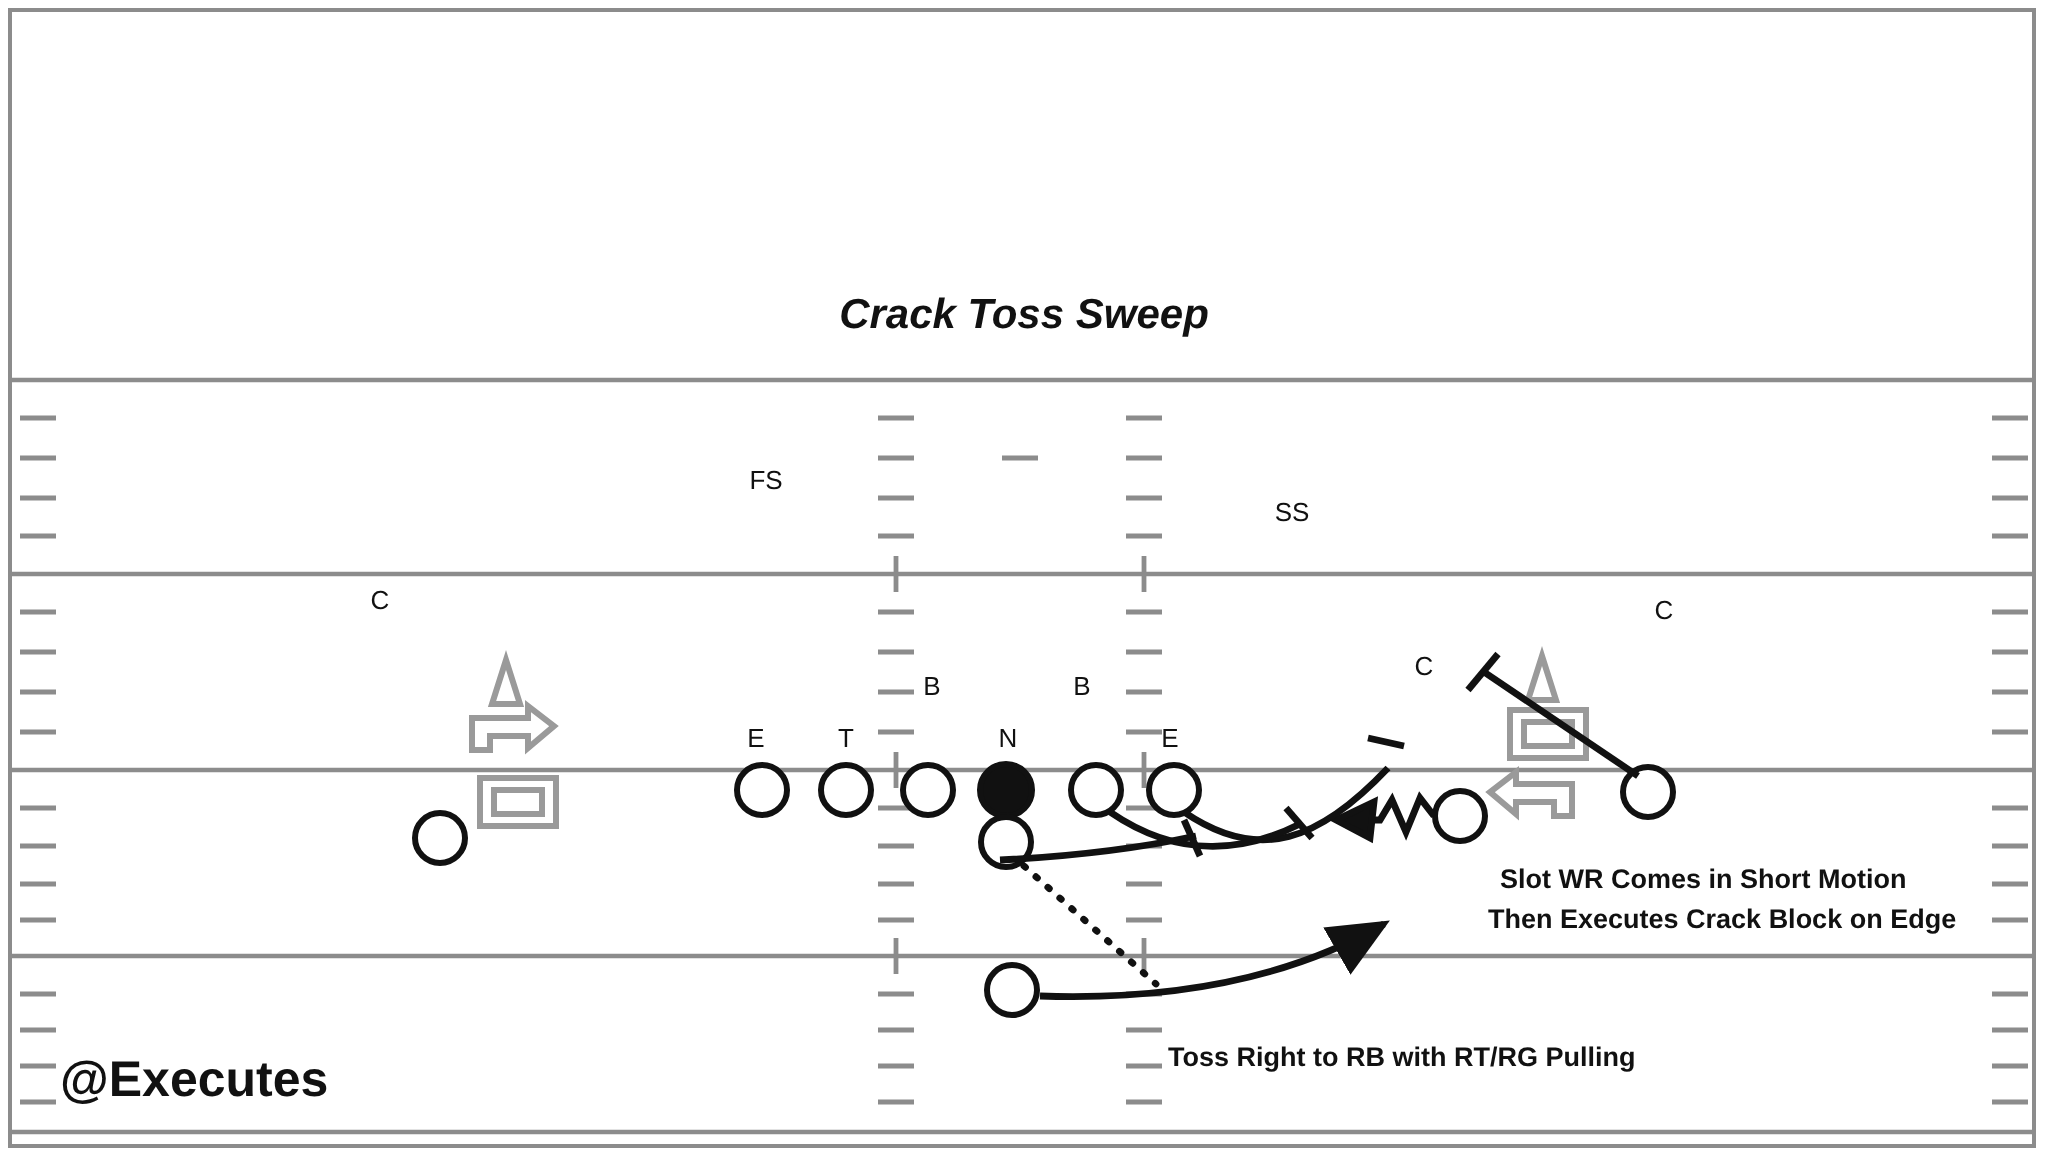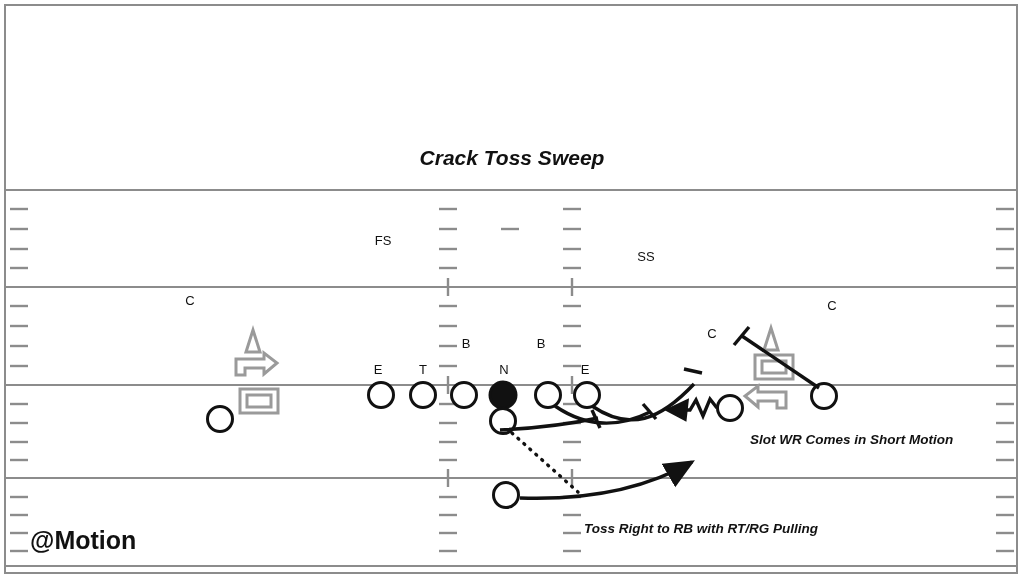--- a/index.html
+++ b/index.html
@@ -51,21 +51,20 @@
     left: 30px;
     top: 526px;
     font-size: 25px;
     font-weight: bold;
     color: #111111;
   }
   .note {
     position: absolute;
     font-size: 13.5px;
     font-weight: bold;
-    font-style: italic;
     color: #111111;
     white-space: nowrap;
   }
   .note-motion-1 { left: 750px; top: 432px; }
   .note-motion-2 { left: 744px; top: 452px; }
   .note-toss { left: 584px; top: 521px; text-align: right; }
   .lbl {
     position: absolute;
     font-size: 13px;
     color: #111111;
@@ -246,17 +245,18 @@
   <div class="lbl" style="left:832px; top:305px;">C</div>
   <div class="lbl" style="left:712px; top:333px;">C</div>
   <div class="lbl" style="left:378px; top:369px;">E</div>
   <div class="lbl" style="left:423px; top:369px;">T</div>
   <div class="lbl" style="left:466px; top:343px;">B</div>
   <div class="lbl" style="left:504px; top:369px;">N</div>
   <div class="lbl" style="left:541px; top:343px;">B</div>
   <div class="lbl" style="left:585px; top:369px;">E</div>
 
   <div class="note note-motion-1">Slot WR Comes in Short Motion</div>
+  <div class="note note-motion-2">Then Executes Crack Block on Edge</div>
   <div class="note note-toss">Toss Right to RB with RT/RG Pulling</div>
 
-  <div class="watermark">@Motion</div>
+  <div class="watermark">@Executes</div>
 
 </div>
 
 </body></html>

